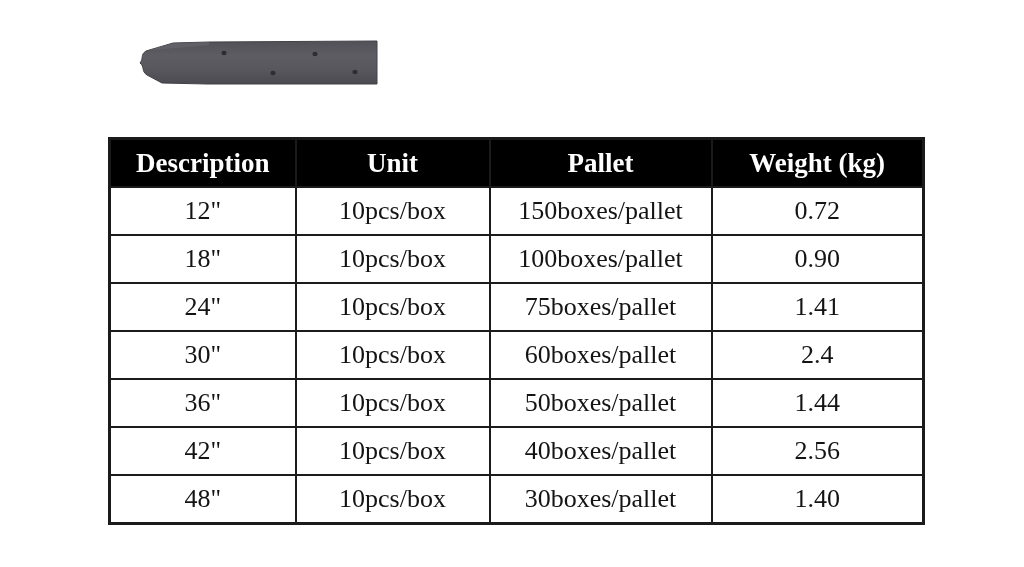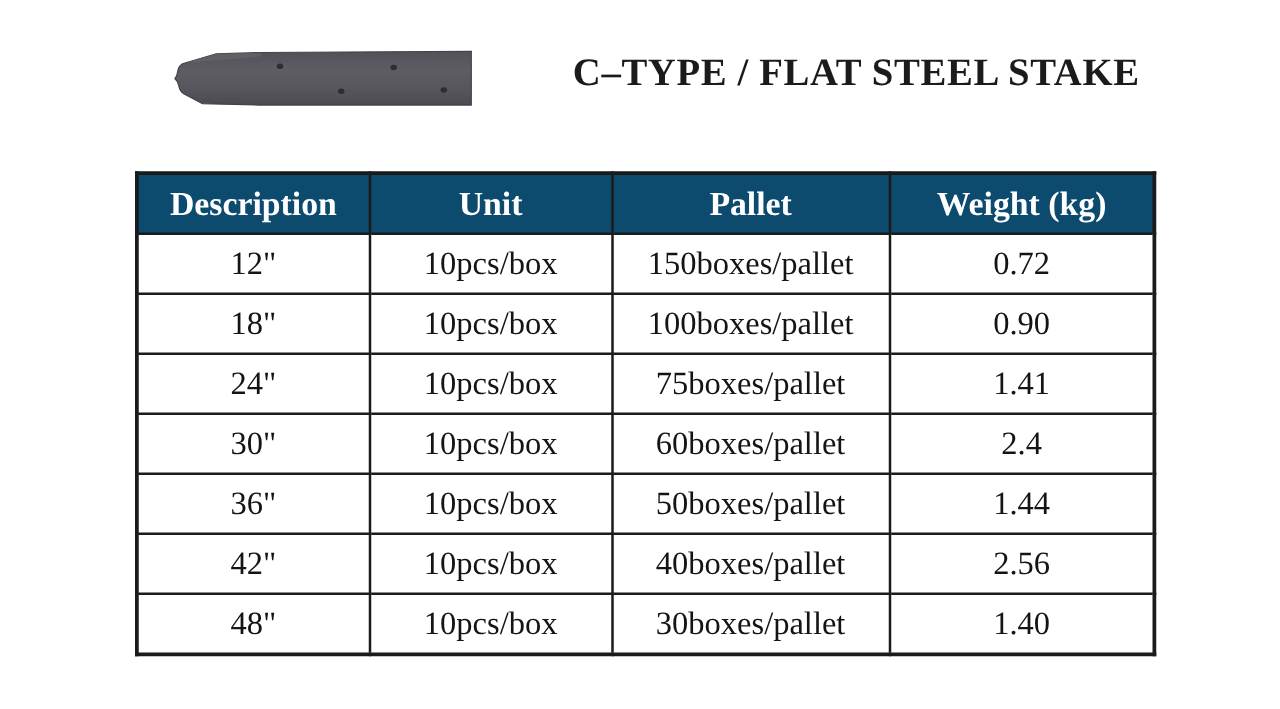--- a/index.html
+++ b/index.html
@@ -47,21 +47,21 @@
     font-family: "Liberation Serif", "DejaVu Serif", serif;
   }
   table.spec-table, table.spec-table th, table.spec-table td {
     border: 2px solid #1b1b1b;
   }
   table.spec-table {
     border-width: 3px;
   }
   table.spec-table th {
     height: 46px;
-    background: #0c4a6e;
+    background: #000000;
     color: #ffffff;
     font-size: 27px;
     font-weight: bold;
     text-align: center;
     vertical-align: middle;
     padding: 0;
   }
   table.spec-table td {
     height: 46px;
     font-size: 26px;
@@ -87,21 +87,20 @@
       </linearGradient>
     </defs>
     <path d="M 240 2 L 72 3 L 36 4 L 9 12 C 3 16 7 19 3 24 C 8 28 4 32 10 36 L 25 44 L 70 45 L 240 45 Z" fill="url(#stakeGrad)" stroke="#434248" stroke-width="1"></path>
     <ellipse cx="87" cy="14" rx="2.6" ry="2.2" fill="#2e2e32"></ellipse>
     <ellipse cx="178" cy="15" rx="2.6" ry="2.2" fill="#2e2e32"></ellipse>
     <ellipse cx="136" cy="34" rx="2.6" ry="2.2" fill="#2e2e32"></ellipse>
     <ellipse cx="218" cy="33" rx="2.6" ry="2.2" fill="#2e2e32"></ellipse>
     <path d="M 72 3 L 36 4 L 12 11 L 40 9 L 72 6 Z" fill="#6a6970" opacity="0.55"></path>
   </svg>
 
-  <div class="page-title">C–TYPE / FLAT STEEL STAKE</div>
 
   <table class="spec-table">
     <colgroup>
       <col style="width:186px">
       <col style="width:194px">
       <col style="width:222px">
       <col style="width:212px">
     </colgroup>
     <thead>
       <tr>

